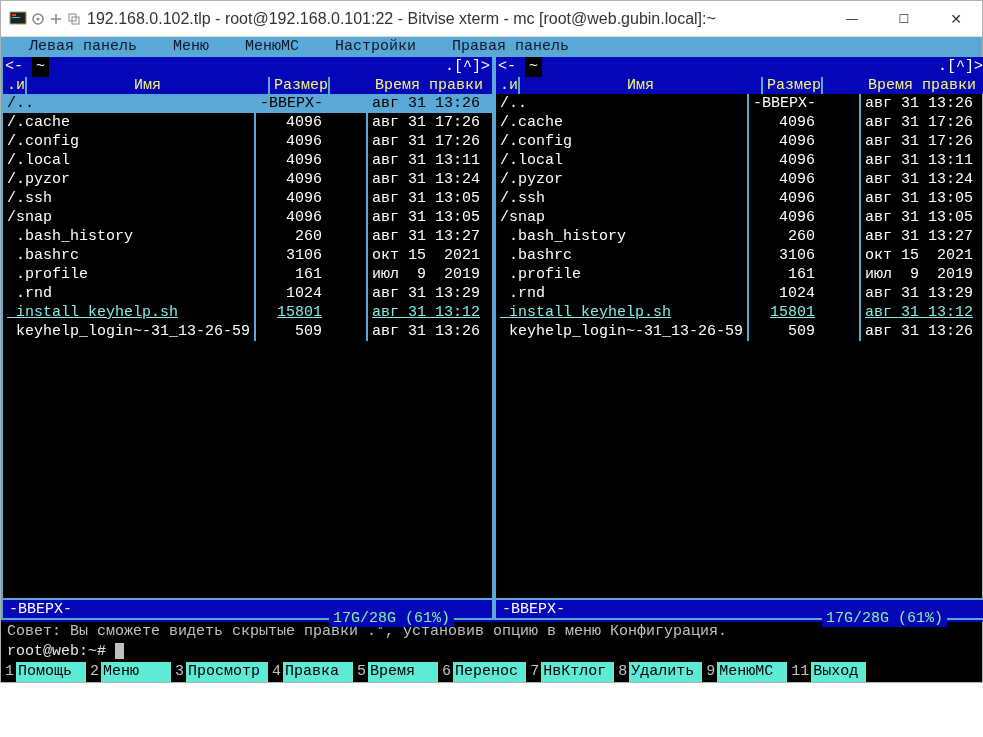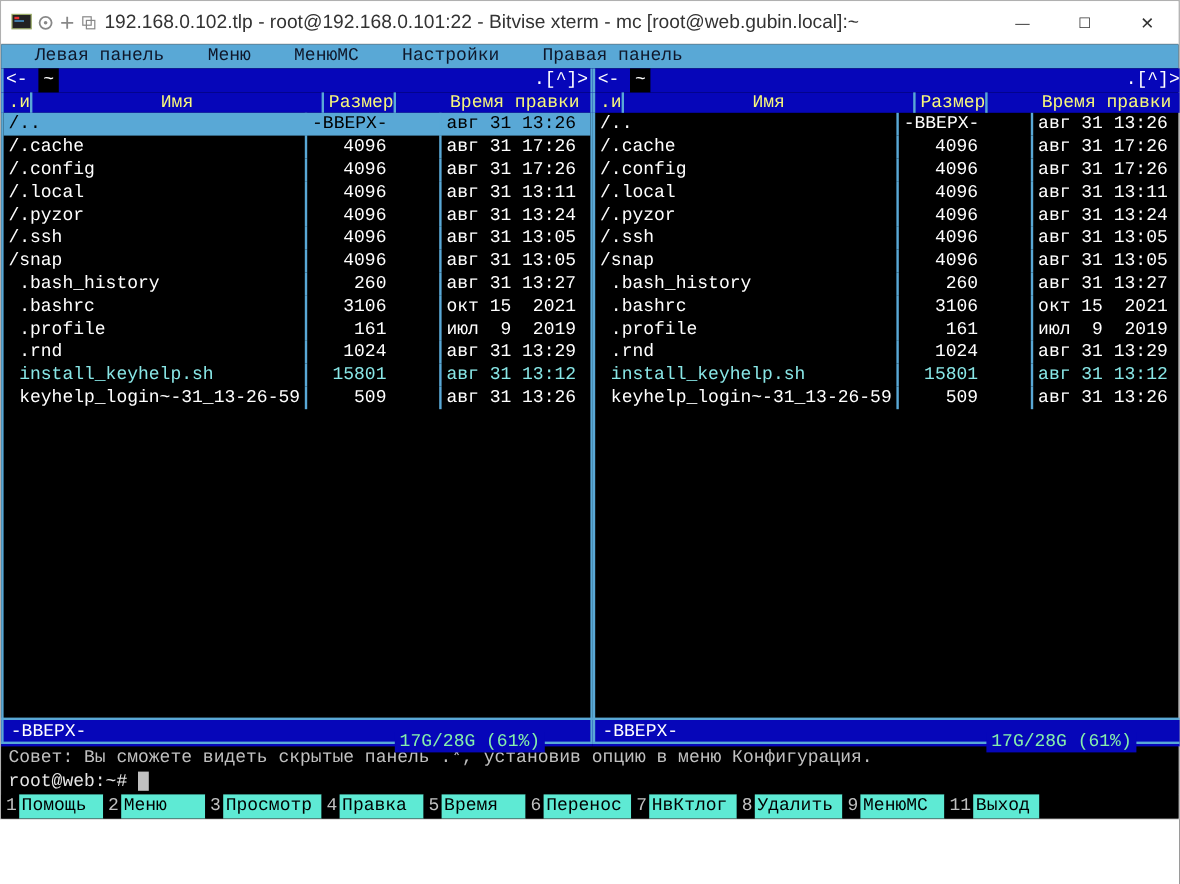--- a/index.html
+++ b/index.html
@@ -51,21 +51,21 @@
   border-bottom:none;
 }
 .panel-header span { border-right:2px solid #59a8d6; padding:0 4px; text-align:center; }
 .panel-header span:last-child { border-right:none; }
 .col-n { flex:1; text-align:left !important; }
 .col-sz { width:60px; text-align:right;}
 .col-dt { width:126px;margin-left:36px;}
 .rows { min-height: 506px; border-left:2px solid #59a8d6; border-right:2px solid #59a8d6; border-bottom:2px solid #59a8d6;}
 .row { display:flex; color:#fff; height:19px; line-height:19px; }
 .row.sel { background:#59a8d6; color:#000;}
-.row.special { color:#89e7e7;}
+.row.special { color:#89e7e7;text-decoration:underline;}
 .row .c { padding:0 4px; white-space:pre; overflow:hidden; }
 .row .c-n { flex:1; }
 .row .c-sz { width:72px; text-align:right; border-left:2px solid #59a8d6;}
 .row .c-dt { width:126px; border-left:2px solid #59a8d6;margin-left:40px;}
 .panel-status {
   border-left:2px solid #59a8d6; border-right:2px solid #59a8d6; border-bottom:2px solid #59a8d6;
   background:#0606b9; color:#fff; padding:0 6px; height:20px; line-height:20px;
   position:relative;
 }
 .panel-disk { text-align:left; background:#0606b9; color:#86efac; height:2px; position:relative; }
@@ -292,21 +292,21 @@
               <span class="c c-dt">авг 31 13:26</span>
             </div>
           </div>
         <div class="panel-status">-ВВЕРХ-</div>
         <div class="panel-disk">
             <span>17G/28G (61%)</span>
           </div>
       </div>
     </div>
 
-    <div class="hint">Совет: Вы сможете видеть скрытые панель .*, установив опцию в меню Конфигурация.</div>
+    <div class="hint">Совет: Вы сможете видеть скрытые правки .*, установив опцию в меню Конфигурация.</div>
     <div class="prompt-line">
       <span class="p1">root@web:~#</span> <span class="cursor"></span>
     </div>
     <div class="fkeys" id="fkeys">
         <div class="fkey">
           <span class="num">1</span>
           <span class="lab">Помощь</span>
         </div>
         <div class="fkey">
           <span class="num">2</span>

